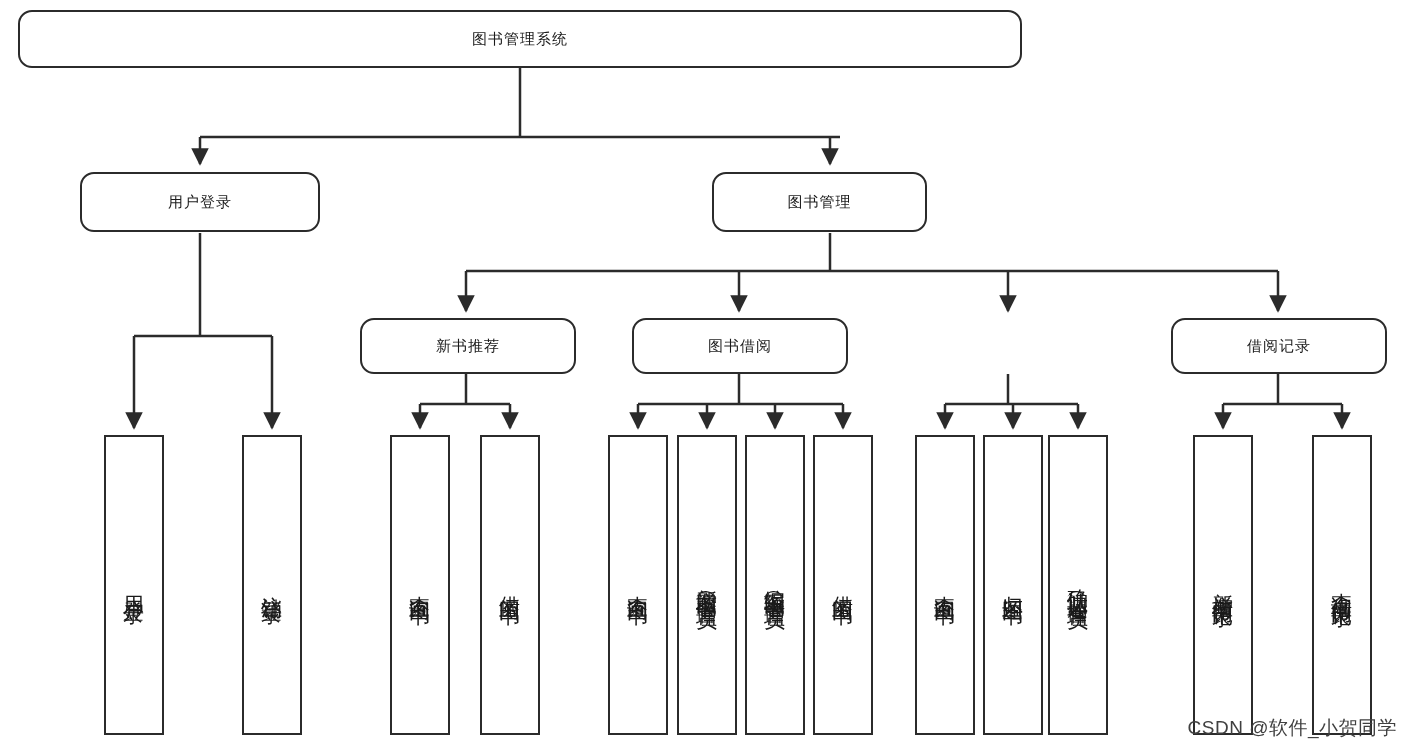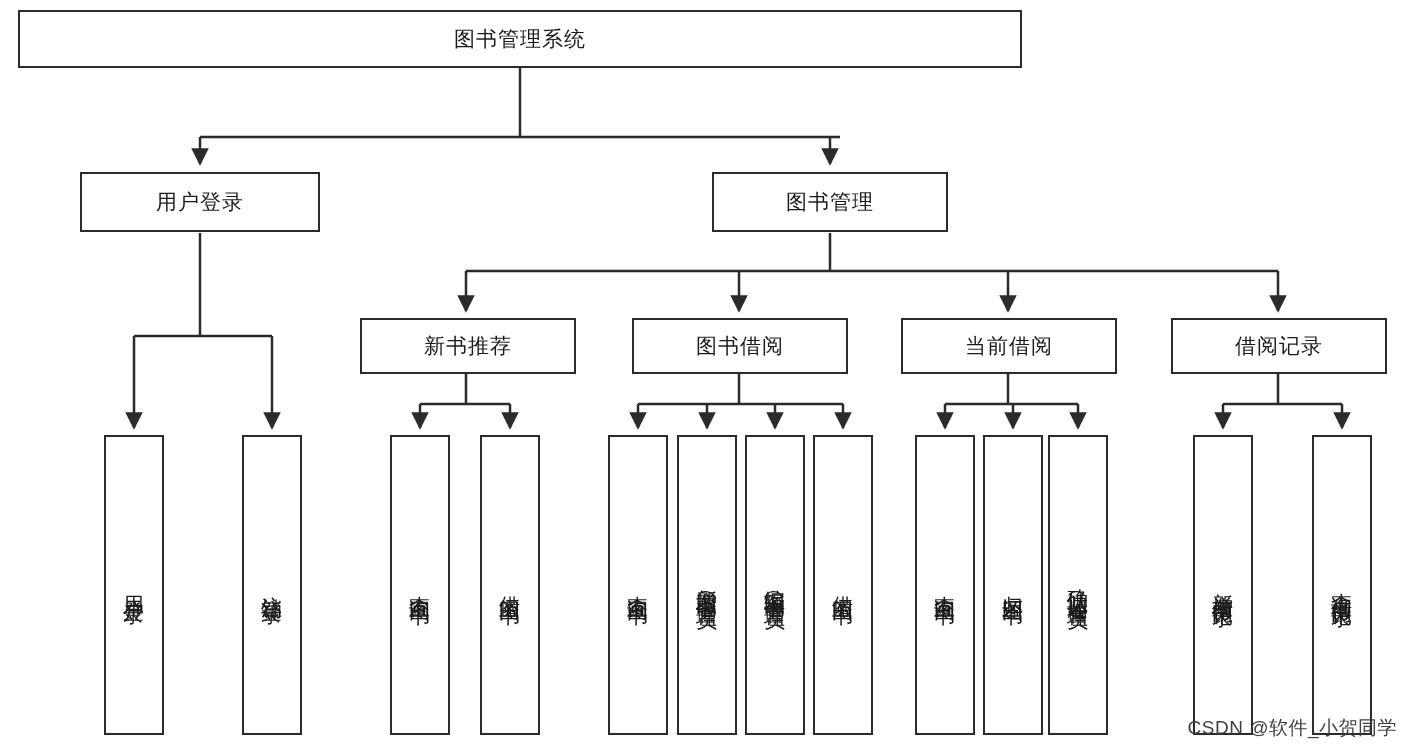--- a/index.html
+++ b/index.html
@@ -29,22 +29,23 @@
     position: absolute;
     box-sizing: border-box;
     border: 2px solid #2b2b2b;
     background: #ffffff;
     display: flex;
     align-items: center;
     justify-content: center;
     color: #1a1a1a;
   }
   .node.h {
-    font-size: 21px;
+    font-size: 15px;
     letter-spacing: 1px;
+    border-radius: 14px;
   }
   .node.v {
     writing-mode: vertical-rl;
     text-orientation: upright;
     font-size: 21px;
     letter-spacing: 3px;
     line-height: 1;
     padding-top: 4px;
     padding-bottom: 4px;
   }
@@ -119,35 +120,32 @@
   </svg>
 
   <div class="node h" style="left:18px; top:10px; width:1004px; height:58px;">
     <span>图书管理系统</span>
   </div>
 
   <div class="node h" style="left:80px; top:172px; width:240px; height:60px;">
     <span>用户登录</span>
   </div>
 
-  <div class="node h" style="left:712px; top:172px; width:236px; height:60px;">
+  <div class="node h" style="left:712px; top:172px; width:215px; height:60px;">
     <span>图书管理</span>
   </div>
 
   <div class="node h" style="left:632px; top:318px; width:216px; height:56px;">
     <span>图书借阅</span>
   </div>
 
   <div class="node h" style="left:360px; top:318px; width:216px; height:56px;">
     <span>新书推荐</span>
   </div>
 
-  <div class="node h" style="left:901px; top:318px; width:216px; height:56px;">
-    <span>当前借阅</span>
-  </div>
 
   <div class="node h" style="left:1171px; top:318px; width:216px; height:56px;font-family:Liberation Serif, serif;">
     <span>借阅记录</span>
   </div>
 
   <div class="node v" style="left:104px; top:435px; width:60px; height:300px;">
     <span class="vtext">用户登录</span>
   </div>
 
   <div class="node v" style="left:242px; top:435px; width:60px; height:300px;">

